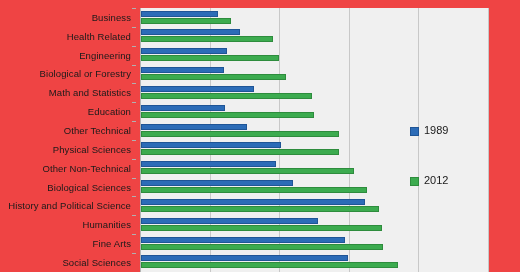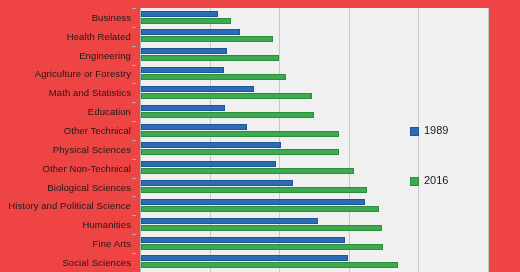--- a/index.html
+++ b/index.html
@@ -134,21 +134,21 @@
       </div>
       <div class="cat-row" style="height: 18.8571px;">
         <span class="cat-label">Health Related</span>
         <span class="tick"></span>
       </div>
       <div class="cat-row" style="height: 18.8571px;">
         <span class="cat-label">Engineering</span>
         <span class="tick"></span>
       </div>
       <div class="cat-row" style="height: 18.8571px;">
-        <span class="cat-label">Agriculture or Forestry</span>
+        <span class="cat-label">Biological or Forestry</span>
         <span class="tick"></span>
       </div>
       <div class="cat-row" style="height: 18.8571px;">
         <span class="cat-label">Math and Statistics</span>
         <span class="tick"></span>
       </div>
       <div class="cat-row" style="height: 18.8571px;">
         <span class="cat-label">Education</span>
         <span class="tick"></span>
       </div>
@@ -245,17 +245,17 @@
       </div>
     </div>
 
   <div class="legend" id="legend">
       <div class="legend-item">
         <span class="legend-swatch s1989"></span>
         <span class="legend-text">1989</span>
       </div>
       <div class="legend-item">
         <span class="legend-swatch s2014"></span>
-        <span class="legend-text">2016</span>
+        <span class="legend-text">2012</span>
       </div>
     </div>
 
 </div>
 
 </body></html>

